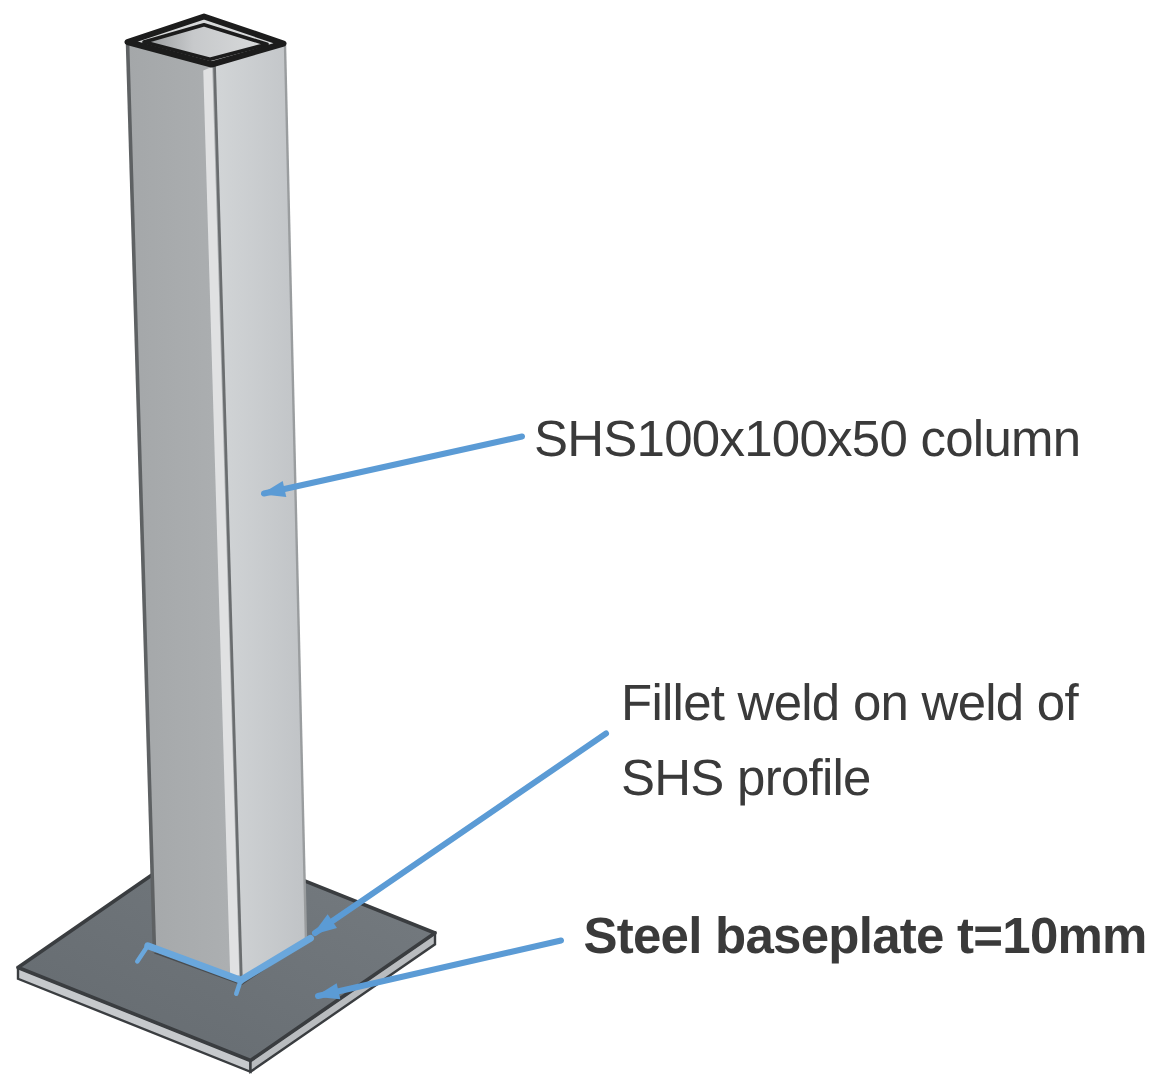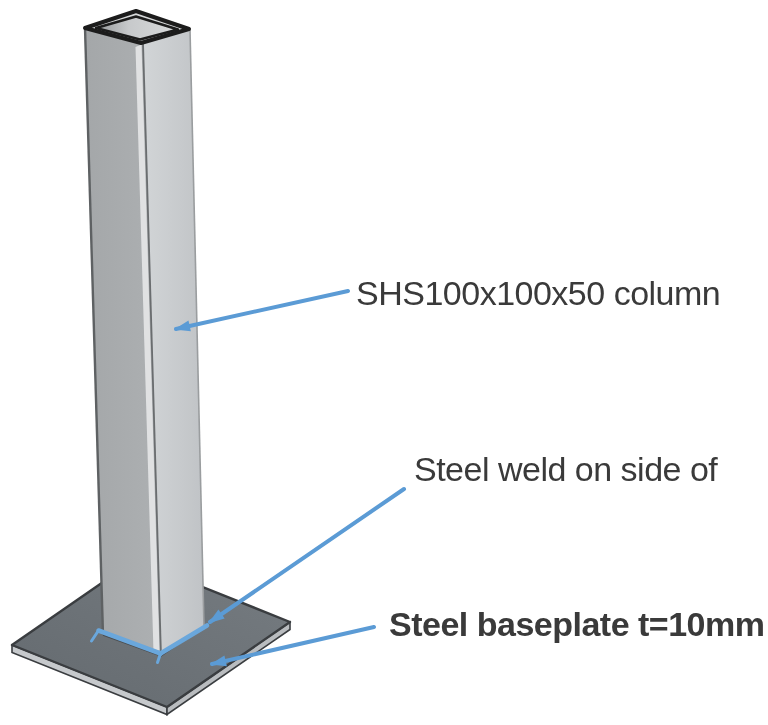--- a/index.html
+++ b/index.html
@@ -97,18 +97,19 @@
     <g style="stroke:var(--leader_blue, #5b9bd5)" fill="none" stroke-width="4" stroke-linecap="round">
       <line x1="348" y1="291" x2="176" y2="329" marker-end="url(#arrowHead)"></line>
       <line x1="404" y1="489" x2="210" y2="622" marker-end="url(#arrowHead)"></line>
       <line x1="374" y1="627" x2="212" y2="664" marker-end="url(#arrowHead)"></line>
     </g>
   </svg>
 
   <div class="annotation" style="left:356px; top:272px;">SHS100x100x50 column</div>
 
   <div class="annotation two-line" style="left:414px; top:444px;">
-    <span class="line">Steel weld on side of</span>
+    <span class="line">Fillet weld on weld of</span>
+    <span class="line">SHS profile</span>
   </div>
 
   <div class="annotation" style="left:389px; top:603px;font-weight:bold;">Steel baseplate t=10mm</div>
 
 </div>
 
 </body></html>

